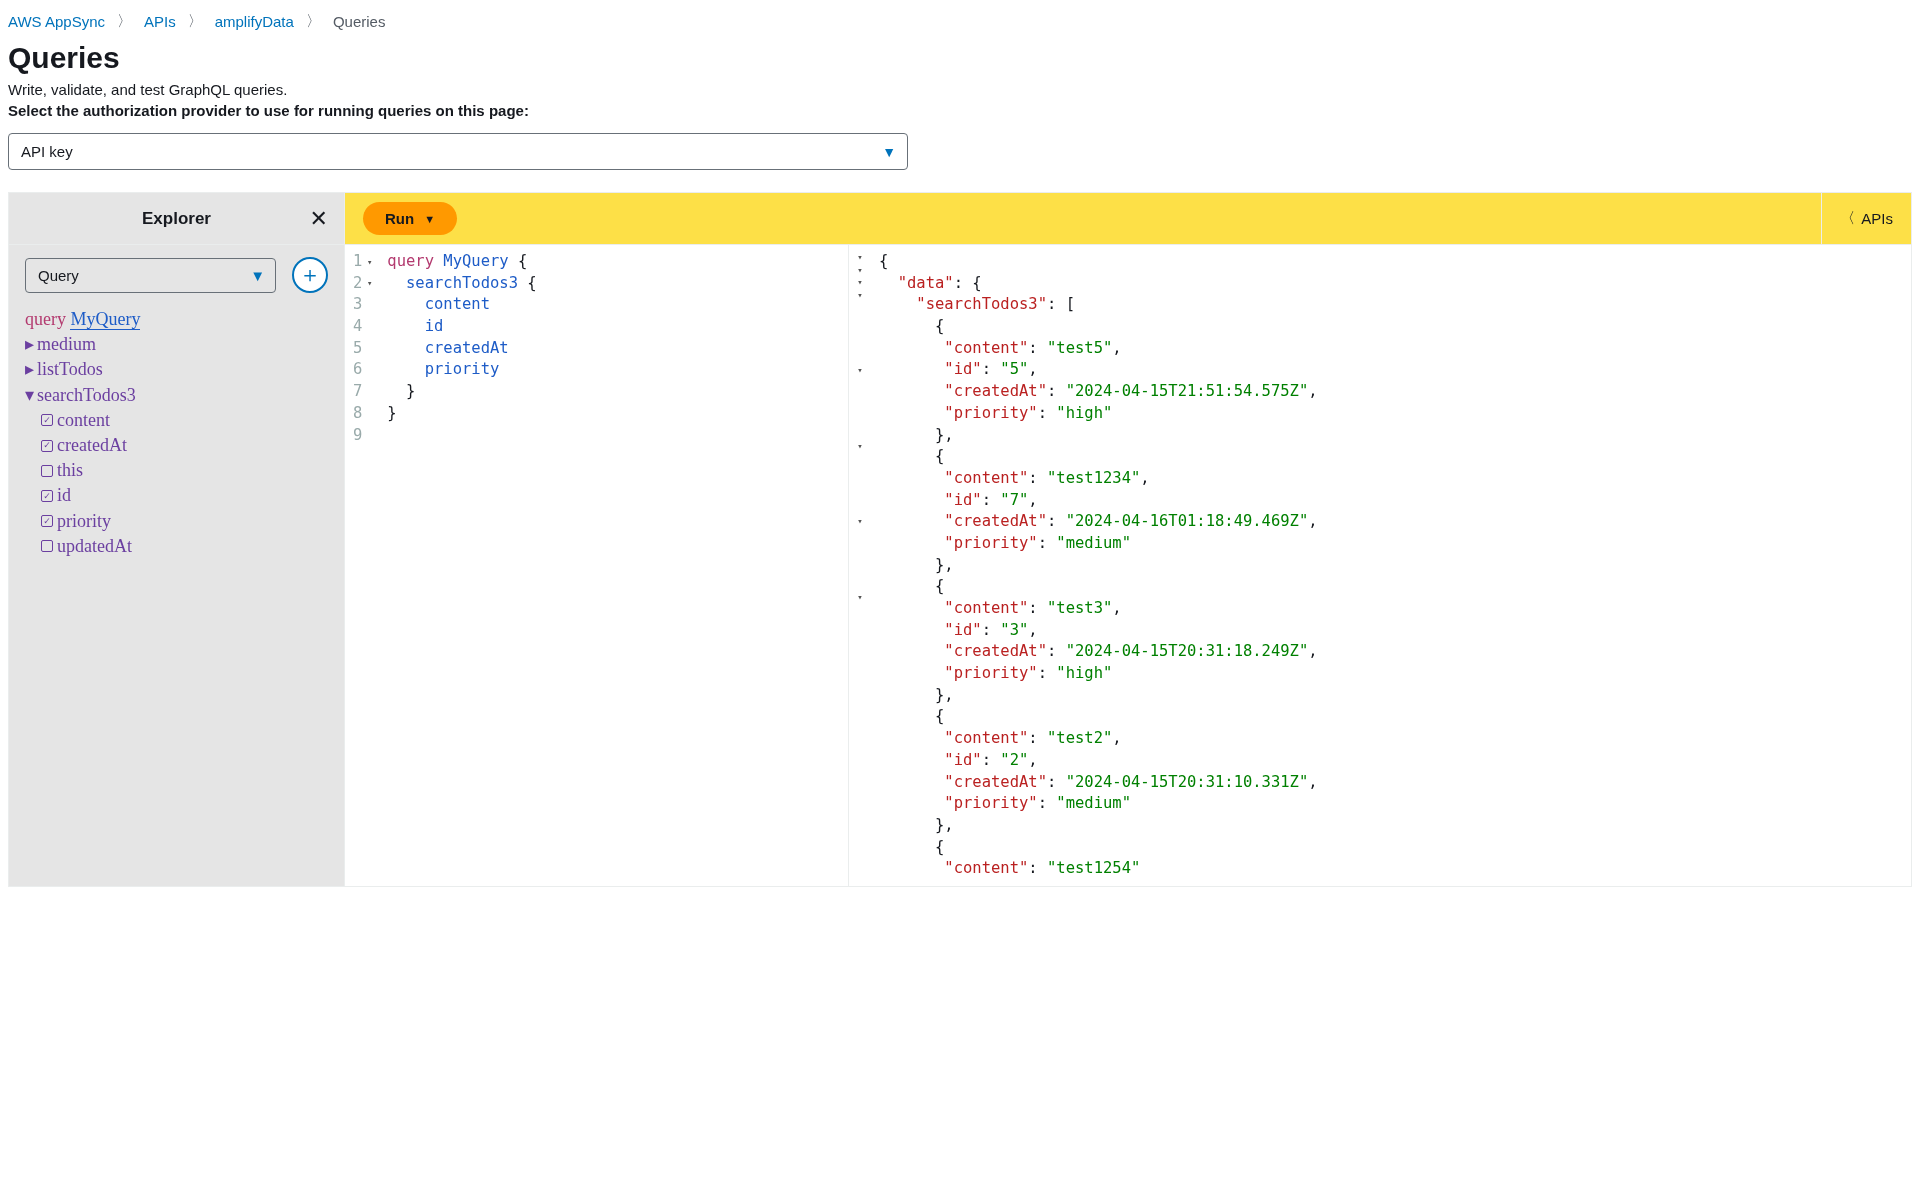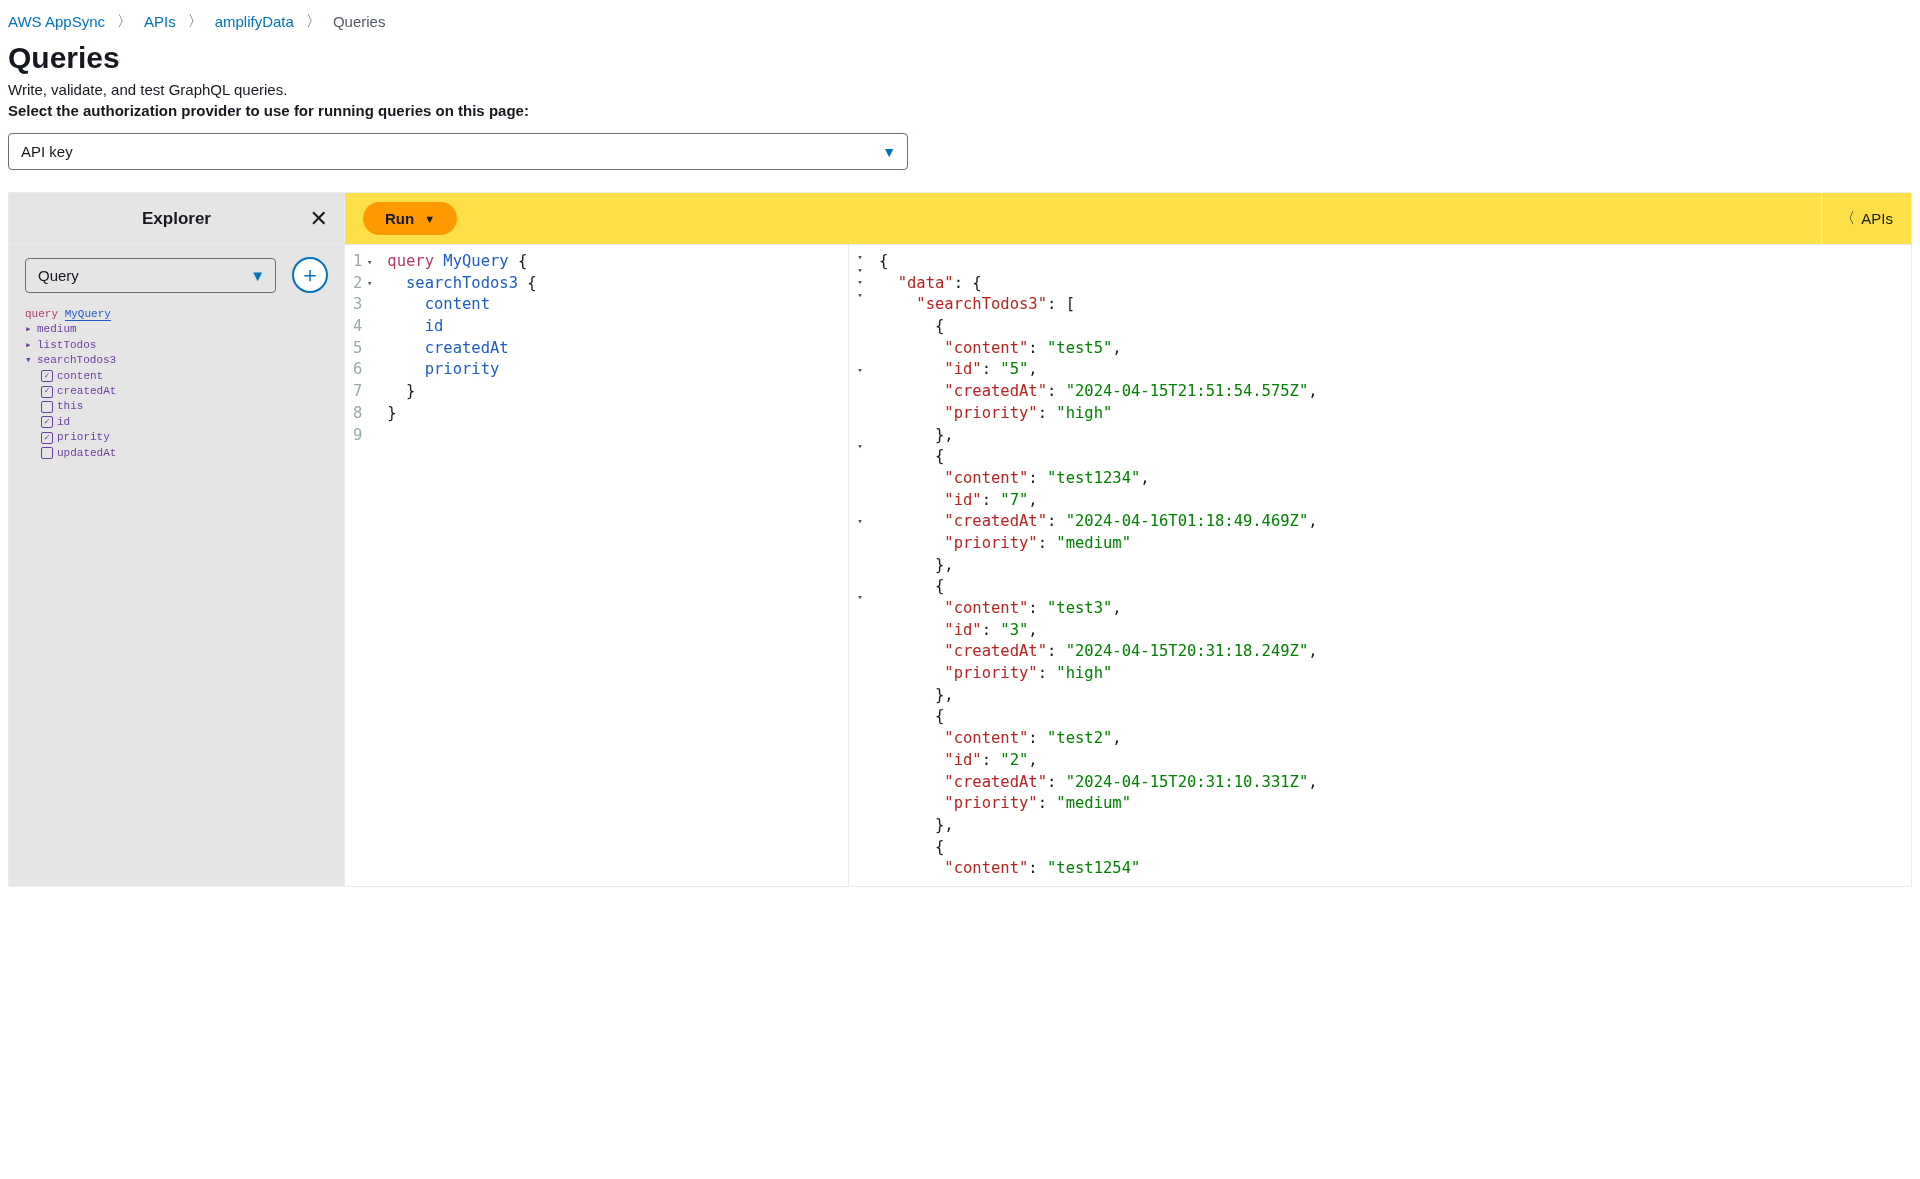--- a/index.html
+++ b/index.html
@@ -23,21 +23,21 @@
 .explorer { width:336px; border-right:1px solid #eaeded; background:#e5e5e5; display:flex; flex-direction:column; }
 .explorer-head { display:flex; align-items:center; justify-content:center; position:relative; height:52px; border-bottom:1px solid #eaeded; }
 .explorer-title { font-size:17px; font-weight:700; }
 .close-x { position:absolute; right:16px; font-size:22px; cursor:pointer; }
 
 .explorer-body { padding:12px 16px; }
 .exp-row { display:flex; align-items:center; gap:16px; margin-bottom:14px; }
 .small-sel { flex:1; border:1px solid #687078; border-radius:4px; padding:8px 30px 8px 12px; font-size:15px; position:relative; }
 .small-sel .chev { position:absolute; right:10px; top:50%; transform:translateY(-50%); color:#0073bb; }
 .plus-btn { width:36px; height:36px; border:2px solid #0073bb; border-radius:50%; background:#fff; color:#0073bb; font-size:22px; display:flex; align-items:center; justify-content:center; cursor:pointer; }
-.tree { font-family:Liberation Mono, monospace; font-size:11px; line-height:1.4; }
+.tree { font-family:Liberation Serif, serif; font-size:18px; line-height:1.4; }
 .tree .kw { color:#b33a6f; }
 .tree .qname { color:#1e5cc7; border-bottom:1px solid #1e5cc7; }
 .tree .node { color:#6b3fa0; cursor:pointer; }
 .caret { display:inline-block; width:12px; color:#6b3fa0; }
 .field-row { display:flex; align-items:center; gap:4px; padding-left:16px; }
 .chk { width:12px; height:12px; border:1px solid #6b3fa0; border-radius:2px; display:inline-flex; align-items:center; justify-content:center; font-size:9px; color:#6b3fa0; }
 .chk.on::after { content:"✓"; }
 
 .editor-wrap { flex:1; display:flex; flex-direction:column; min-width:0; }
 .editor-toolbar { height:52px; border-bottom:1px solid #eaeded; display:flex; align-items:center; padding:0 18px; justify-content:space-between; background:#fde047; }

